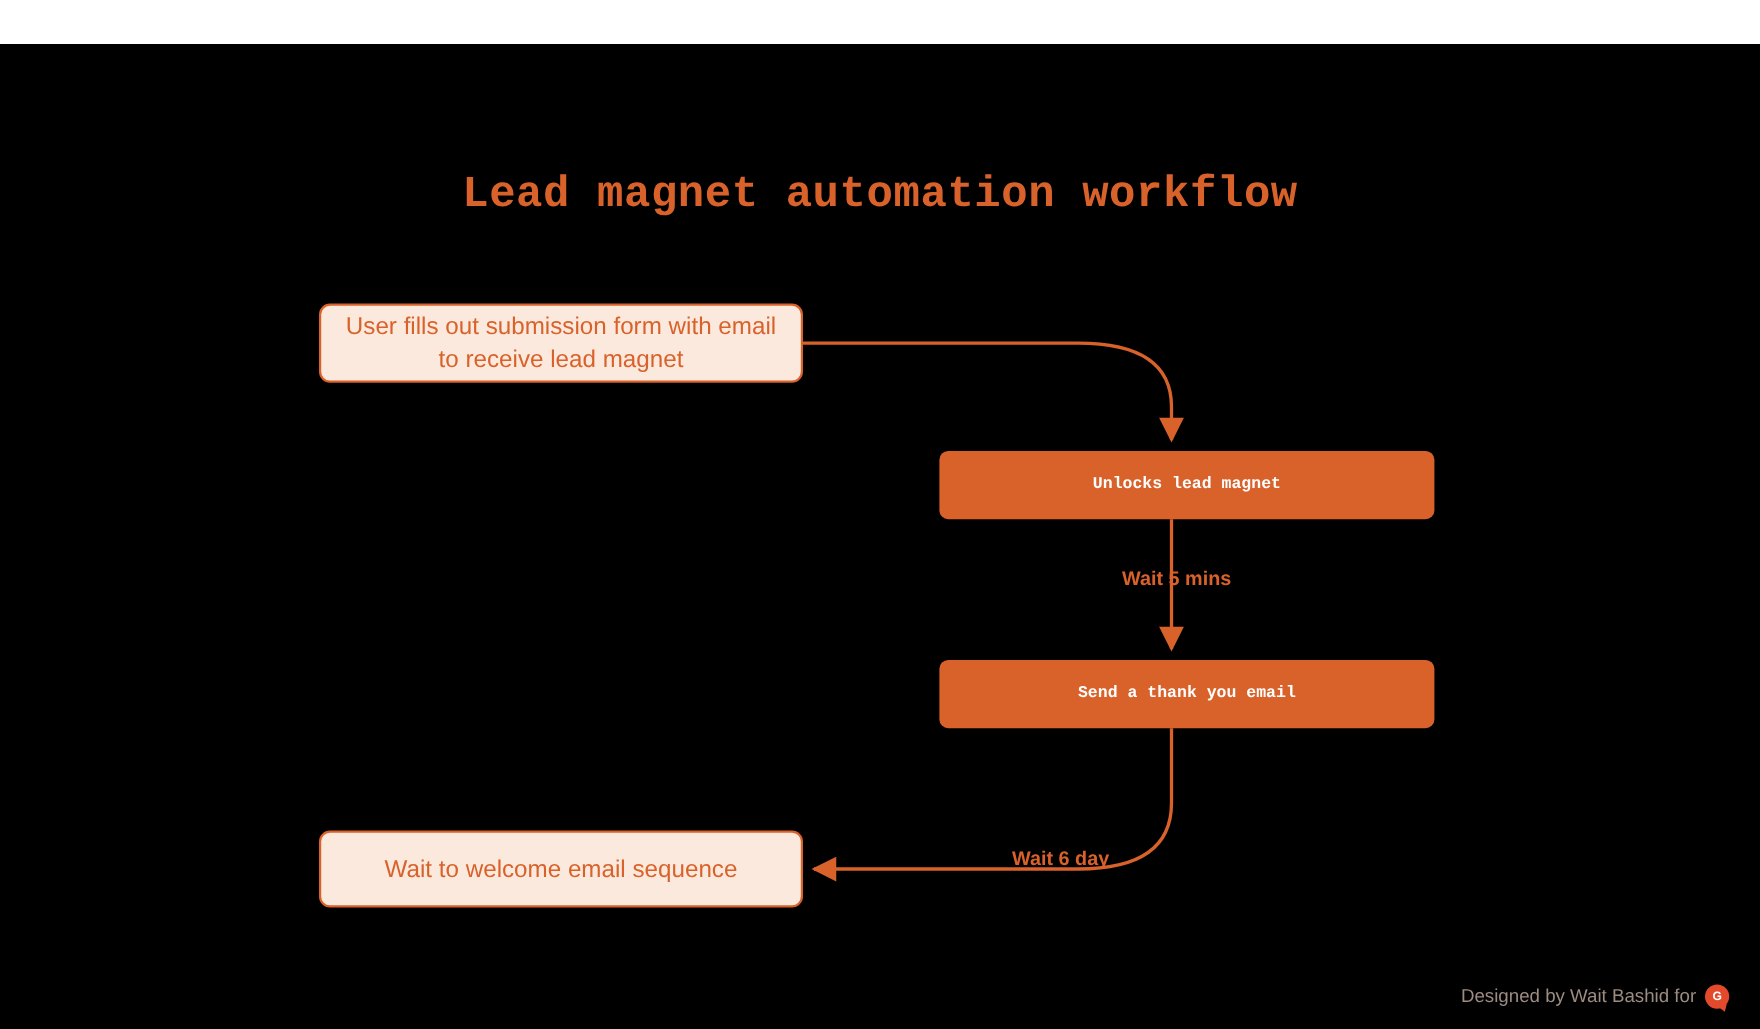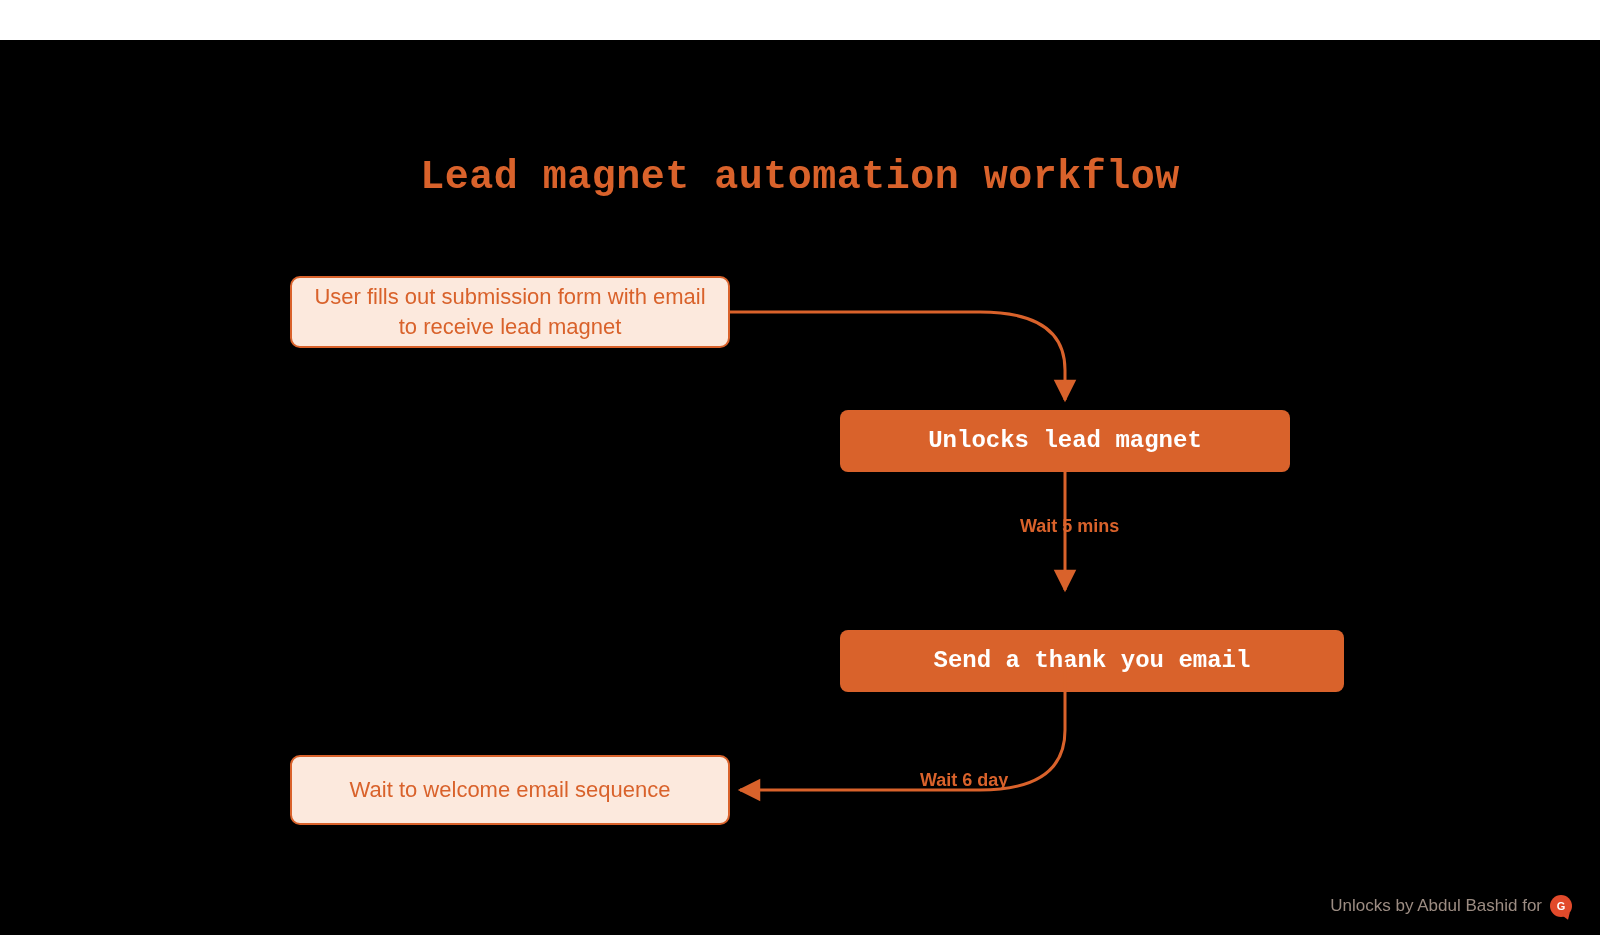--- a/index.html
+++ b/index.html
@@ -46,22 +46,23 @@
     background: #fce9dd;
     color: #d9622b;
     font-family: Arial, Helvetica, sans-serif;
     font-size: 22px;
   }
   .node.filled {
     background: #d9622b;
     color: #ffffff;
     font-family: "Courier New", Courier, monospace;
     font-weight: bold;
-    font-size: 24px;
+    font-size: 15px;
     border-radius: 8px;
+    margin-left: 14px;
   }
   .edge-label {
     position: absolute;
     color: #d9622b;
     font-weight: bold;
     font-size: 18px;
     font-family: Arial, Helvetica, sans-serif;
     white-space: nowrap;
   }
   svg.connectors {
@@ -110,21 +111,21 @@
 <body>
 
 <div class="canvas">
 
   <div class="title">Lead magnet automation workflow</div>
 
   <div class="node outline" style="left:290px; top:236px; width:440px; height:72px;">User fills out submission form with email to receive lead magnet</div>
 
   <div class="node filled" style="left:840px; top:370px; width:450px; height:62px;">Unlocks lead magnet</div>
 
-  <div class="node filled" style="left:840px; top:590px; width:504px; height:62px;font-family:Liberation Mono, monospace;">Send a thank you email</div>
+  <div class="node filled" style="left:840px; top:560px; width:450px; height:62px;font-family:Liberation Mono, monospace;">Send a thank you email</div>
 
   <div class="node outline" style="left:290px; top:715px; width:440px; height:70px;">Wait to welcome email sequence</div>
 
   <div class="edge-label" style="left:1020px; top:476px;text-align:right;">Wait 5 mins</div>
 
   <div class="edge-label" style="left:920px; top:730px;">Wait 6 day</div>
 
   <svg class="connectors" viewBox="0 0 1600 895">
     <defs>
       <marker id="arrow" viewBox="0 0 12 12" refX="10" refY="6" markerWidth="9" markerHeight="9" orient="auto-start-reverse">
@@ -139,17 +140,17 @@
 
     <path d="M 1065 432 L 1065 550" fill="none" stroke="#d9622b" stroke-width="3" marker-end="url(#arrow)"></path>
 
     <path d="M 1065 622
              L 1065 690
              Q 1065 750 980 750
              L 740 750" fill="none" stroke="#d9622b" stroke-width="3" marker-end="url(#arrow)"></path>
   </svg>
 
   <div class="footer">
-    <span>Unlocks by Abdul Bashid for</span>
+    <span>Designed by Wait Bashid for</span>
     <span class="g2">G</span>
   </div>
 
 </div>
 
 </body></html>

